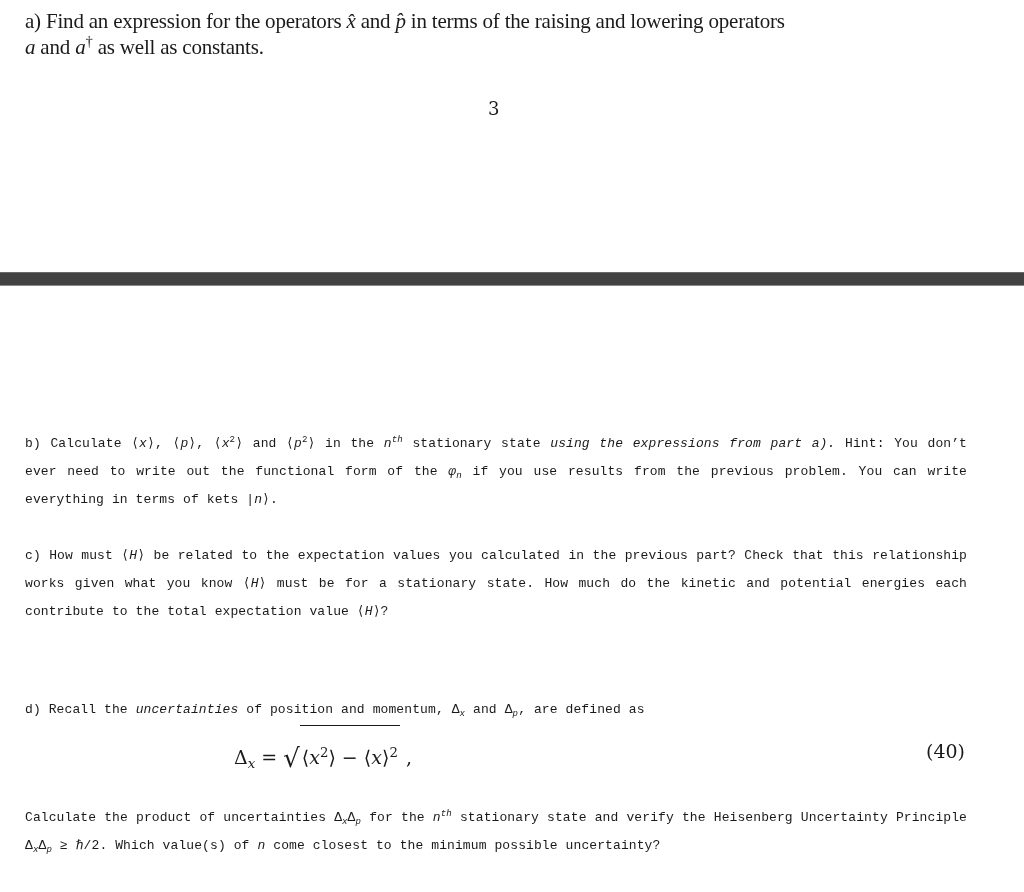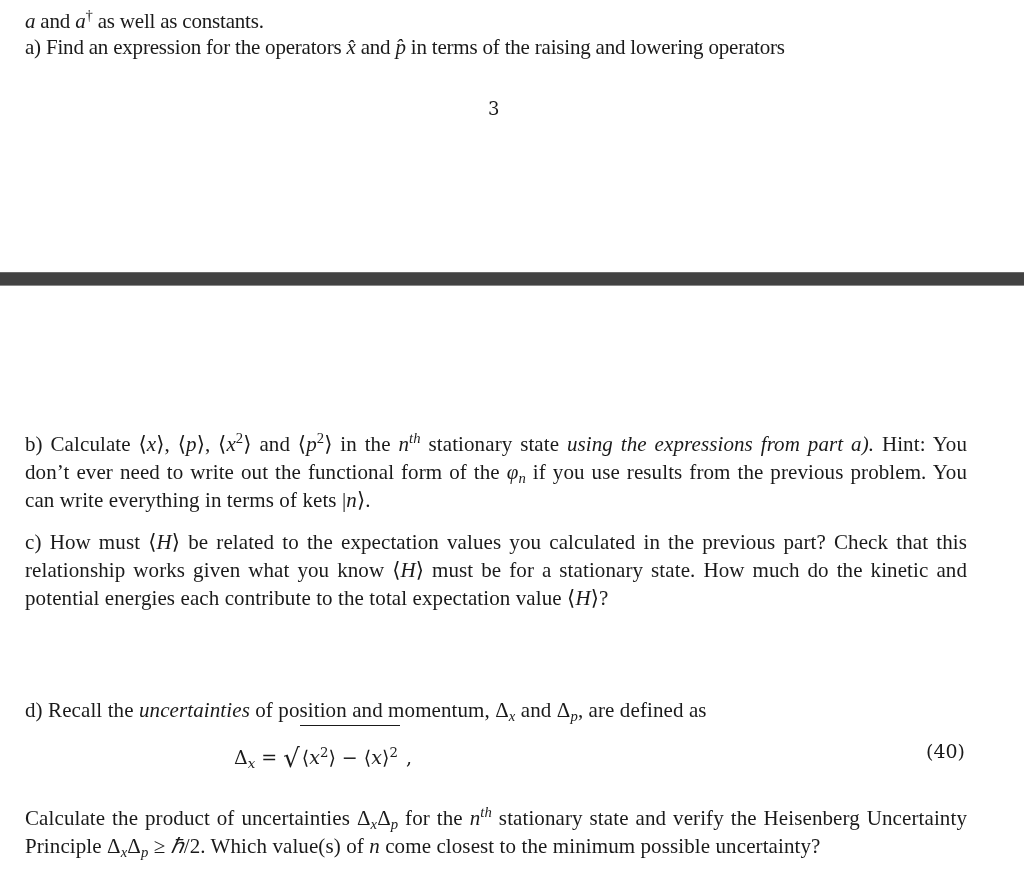--- a/index.html
+++ b/index.html
@@ -6,21 +6,21 @@
   body {
     width: 1024px; height: 892px; position: relative; overflow: hidden;
     font-family: "DejaVu Serif", "Liberation Serif", serif;
     color: #1a1a1a;
   }
   .para {
     position: absolute; left: 25px; width: 942px;
     font-size: 19.5px; line-height: 28px; text-align: justify;
     font-family: "Liberation Serif", "DejaVu Serif", serif;
   }
-  .para.cm { font-family: Liberation Serif, serif; font-size: 21px; letter-spacing: 0.1px; }
+  .para.cm { font-family: Liberation Mono, monospace; font-size: 13px; letter-spacing: 0.1px; }
   .top { font-family: "Liberation Serif", serif; font-size: 21px; line-height: 26px; letter-spacing: -0.2px; }
   .pagenum {
     position: absolute; left: 488px; top: 98px; font-size: 18px;
     font-family: "DejaVu Serif", serif;
   }
   .divider {
     position: absolute; left: 0; top: 272px; width: 1024px; height: 12px;
     background: #424242; border-top: 1px solid #6a6a6a; border-bottom: 1px solid #8a8a8a;
   }
   i, .m { font-style: italic; }
@@ -34,33 +34,33 @@
   .eq .right { position: absolute; left: 497px; top: 4px; }
   .eq .num { position: absolute; left: 926px; top: 4px; }
   .sqrt { display: inline-block; position: relative; }
   .sqrt .radical { font-size: 26px; position: relative; top: 3px; }
   .sqrt .under { border-top: 1.5px solid #1a1a1a; padding: 20px 2px 0 2px; }
 </style>
 </head>
 <body>
 
 <div class="para top" style="top:8px; width:950px;">
+  <div>a) Find an expression for the operators <i>x̂</i> and <i>p̂</i> in terms of the raising and lowering operators</div>
   <div><i>a</i> and <i>a</i><sup>†</sup> as well as constants.</div>
-  <div>a) Find an expression for the operators <i>x̂</i> and <i>p̂</i> in terms of the raising and lowering operators</div>
 </div>
 
 <div class="pagenum">3</div>
 
 <div class="divider"></div>
 
 <div class="para cm" style="top:430px;">
   b) Calculate ⟨<i>x</i>⟩, ⟨<i>p</i>⟩, ⟨<i>x</i><sup>2</sup>⟩ and ⟨<i>p</i><sup>2</sup>⟩ in the <i>n</i><sup><i>th</i></sup> stationary state <i>using the expressions from part a).</i> Hint: You don’t ever need to write out the functional form of the <i>φ</i><sub><i>n</i></sub> if you use results from the previous problem. You can write everything in terms of kets |<i>n</i>⟩.
 </div>
 
-<div class="para cm" style="top:528px;">
+<div class="para cm" style="top:542px;">
   c) How must ⟨<i>H</i>⟩ be related to the expectation values you calculated in the previous part? Check that this relationship works given what you know ⟨<i>H</i>⟩ must be for a stationary state. How much do the kinetic and potential energies each contribute to the total expectation value ⟨<i>H</i>⟩?
 </div>
 
 <div class="para cm" style="top:696px;">
   <span>d) Recall the</span> <i>uncertainties</i> of position and momentum, Δ<sub><i>x</i></sub> and Δ<sub><i>p</i></sub>, are defined as
 </div>
 
 <div class="eq">
   <span class="left">
     Δ<sub><i>x</i></sub> = <span class="sqrt"><span class="radical">√</span><span class="under">⟨<i>x</i><sup>2</sup>⟩ − ⟨<i>x</i>⟩<sup>2</sup></span></span> ,

